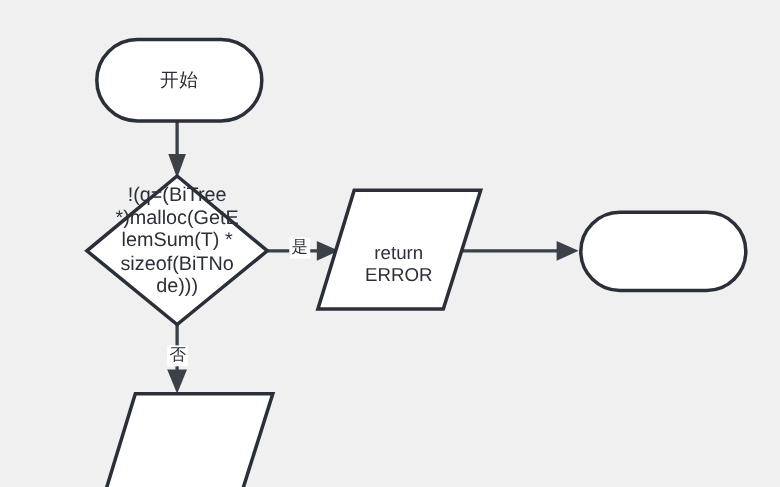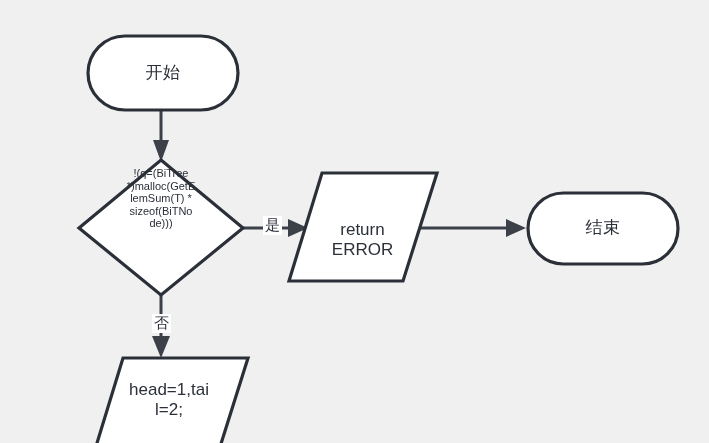--- a/index.html
+++ b/index.html
@@ -50,21 +50,21 @@
     color: #2b3038;
     line-height: 1.12;
     pointer-events: none;
     white-space: pre-wrap;
   }
   .terminal-label {
     font-size: 17px;
     letter-spacing: 0.5px;
   }
   .decision-label {
-    font-size: 11px;
+    font-size: 18px;
     line-height: 1.14;
   }
   .io-label {
     font-size: 17px;
     line-height: 1.2;
   }
   .edge-chip {
     position: absolute;
     background: #ffffff;
     color: #2b3038;
@@ -132,22 +132,19 @@
 
   <div class="node-label decision-label" style="left:76px; top:167px; width:170px;">!(q=(BiTree
 *)malloc(GetE
 lemSum(T) *
 sizeof(BiTNo
 de)))</div>
 
   <div class="node-label io-label" style="left:300px; top:220px; width:125px;">return
 ERROR</div>
 
-  <div class="node-label terminal-label" style="left:528px; top:218px; width:150px;">结束</div>
 
-  <div class="node-label io-label" style="left:104px; top:380px; width:130px;">head=1,tai
-l=2;</div>
 
   <div class="edge-chip" style="left:263px; top:216px;">是</div>
 
   <div class="edge-chip" style="left:152px; top:314px;">否</div>
 
 </div>
 
 </body></html>

